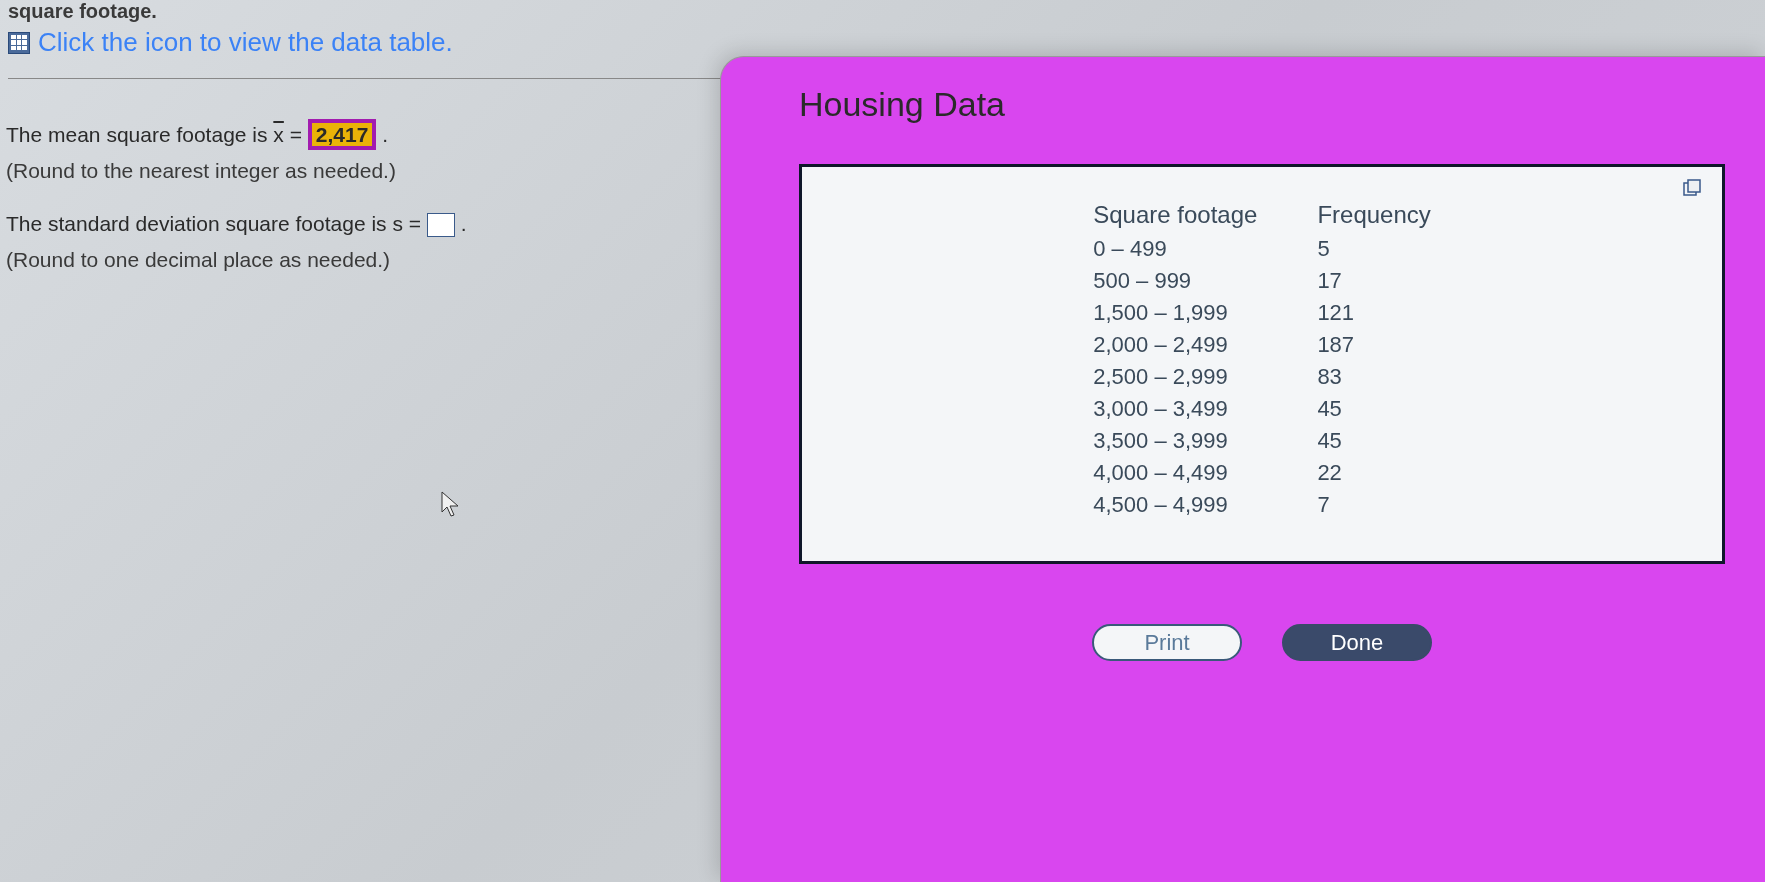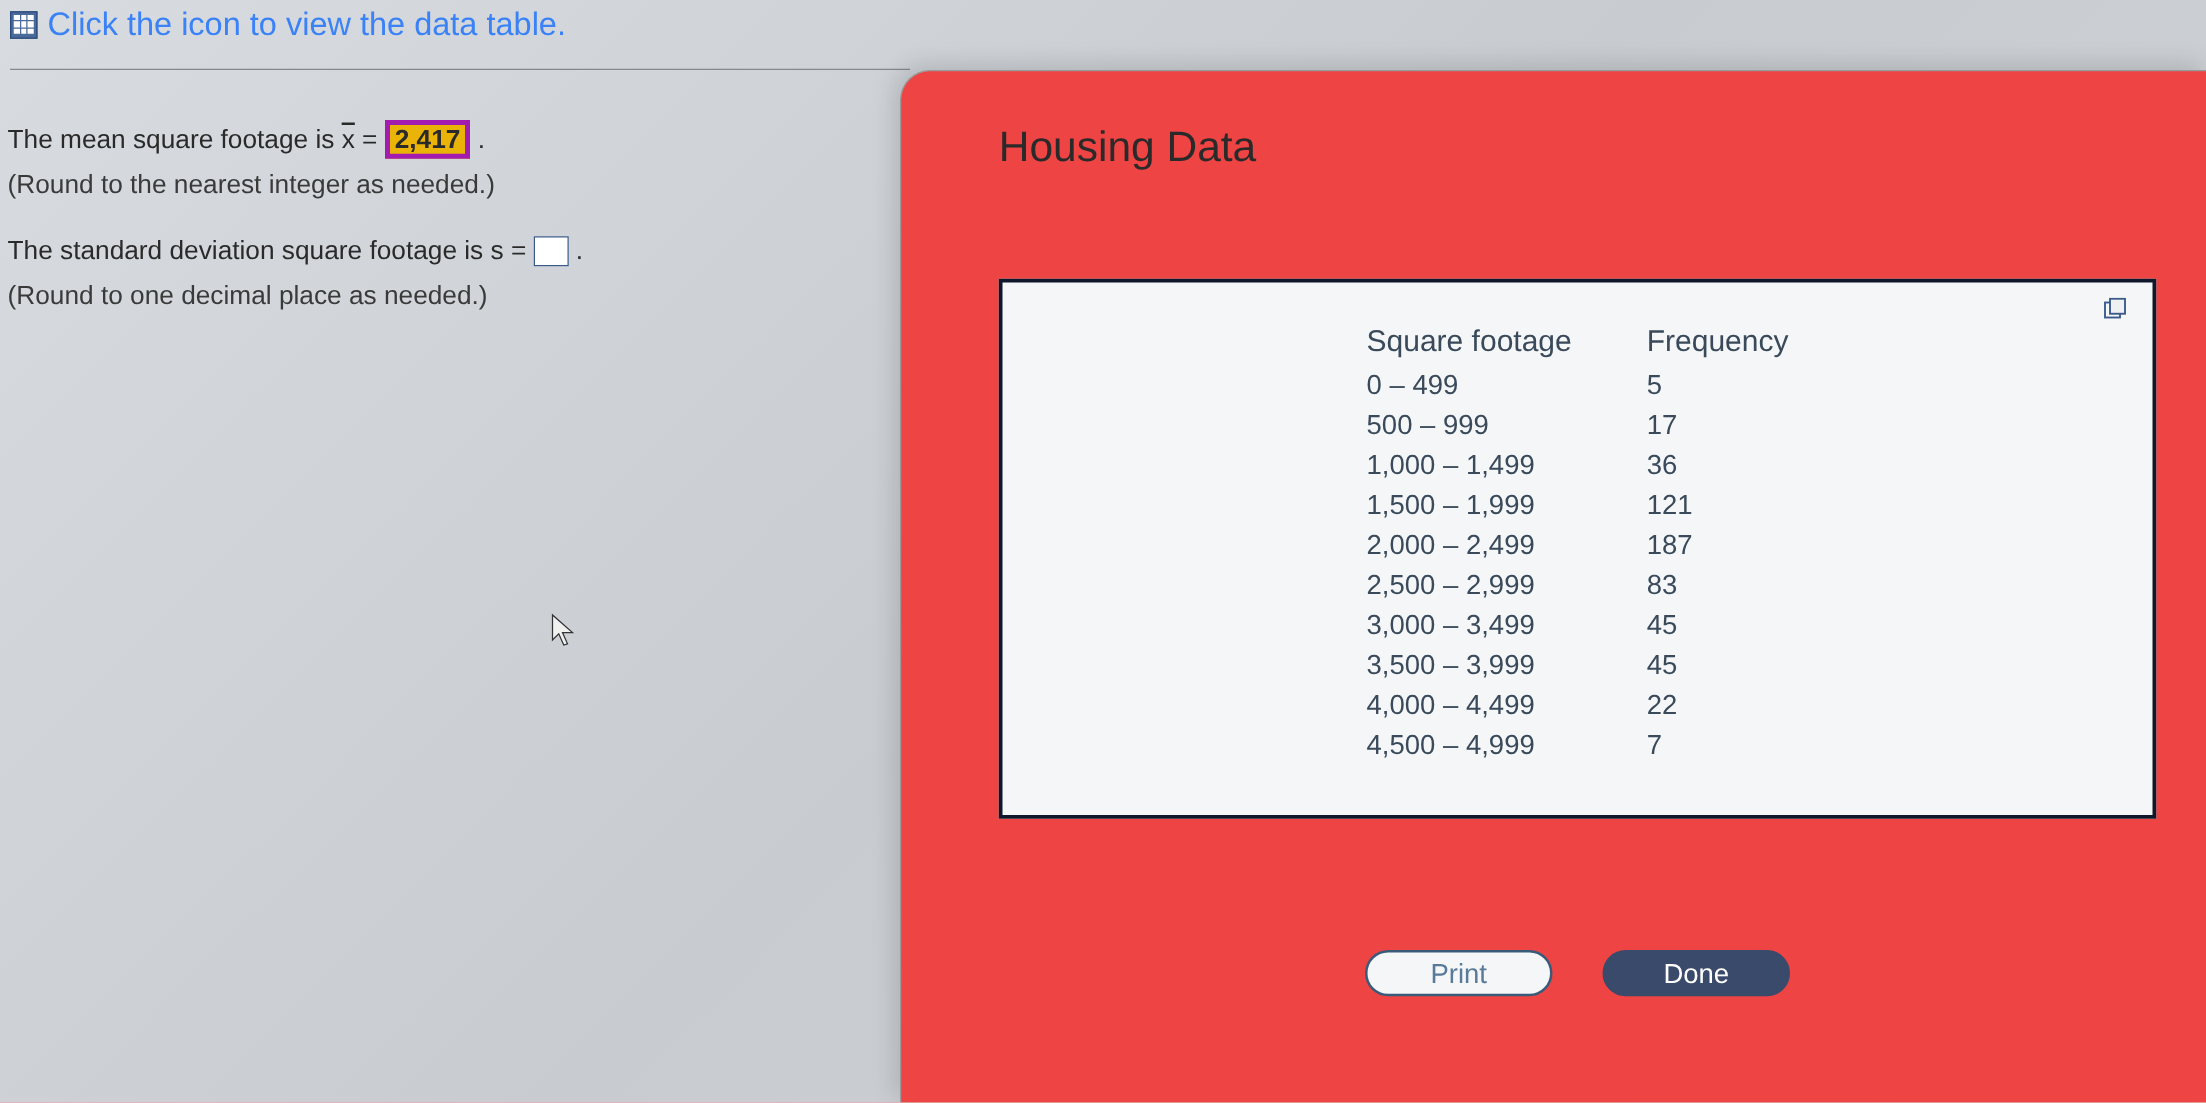--- a/index.html
+++ b/index.html
@@ -75,30 +75,29 @@
       vertical-align: middle;
     }
     .hint { color: #3a3a3a; }
 
     .modal {
       position: absolute;
       top: 56px;
       left: 720px;
       right: 0;
       bottom: 0;
-      background: #ef4444;
+      background: #d946ef;
       border: 1px solid #999;
       border-right: none;
       border-bottom: none;
       border-radius: 24px 0 0 0;
       box-shadow: -4px -4px 20px rgba(0,0,0,0.15);
-      padding: 42px 40px 30px 78px;
+      padding: 28px 40px 30px 78px;
       display: flex;
       flex-direction: column;
-      gap: 45px;
     }
     .modal-title {
       font-size: 34px;
       font-weight: normal;
       color: #2a2a2a;
       margin-bottom: 40px;
     }
     .table-container {
       border: 3px solid #0f172a;
       background: #f4f6f8;
@@ -162,20 +161,21 @@
       position: absolute;
       top: 490px;
       left: 440px;
       pointer-events: none;
     }
   </style>
 </head>
 <body>
 
 <div class="top-area">
+  <div class="partial-text">square footage.</div>
   <div class="icon-row">
     <div class="table-icon">
       <span></span>
         <span></span>
         <span></span>
       <span></span>
         <span></span>
         <span></span>
       <span></span>
         <span></span>
@@ -218,24 +218,20 @@
       <tbody id="table-body">
           <tr>
             <td>0 – 499</td>
             <td>5</td>
           </tr>
           <tr>
             <td>500 – 999</td>
             <td>17</td>
           </tr>
           <tr>
-            <td>1,000 – 1,499</td>
-            <td>36</td>
-          </tr>
-          <tr>
             <td>1,500 – 1,999</td>
             <td>121</td>
           </tr>
           <tr>
             <td>2,000 – 2,499</td>
             <td>187</td>
           </tr>
           <tr>
             <td>2,500 – 2,999</td>
             <td>83</td>

